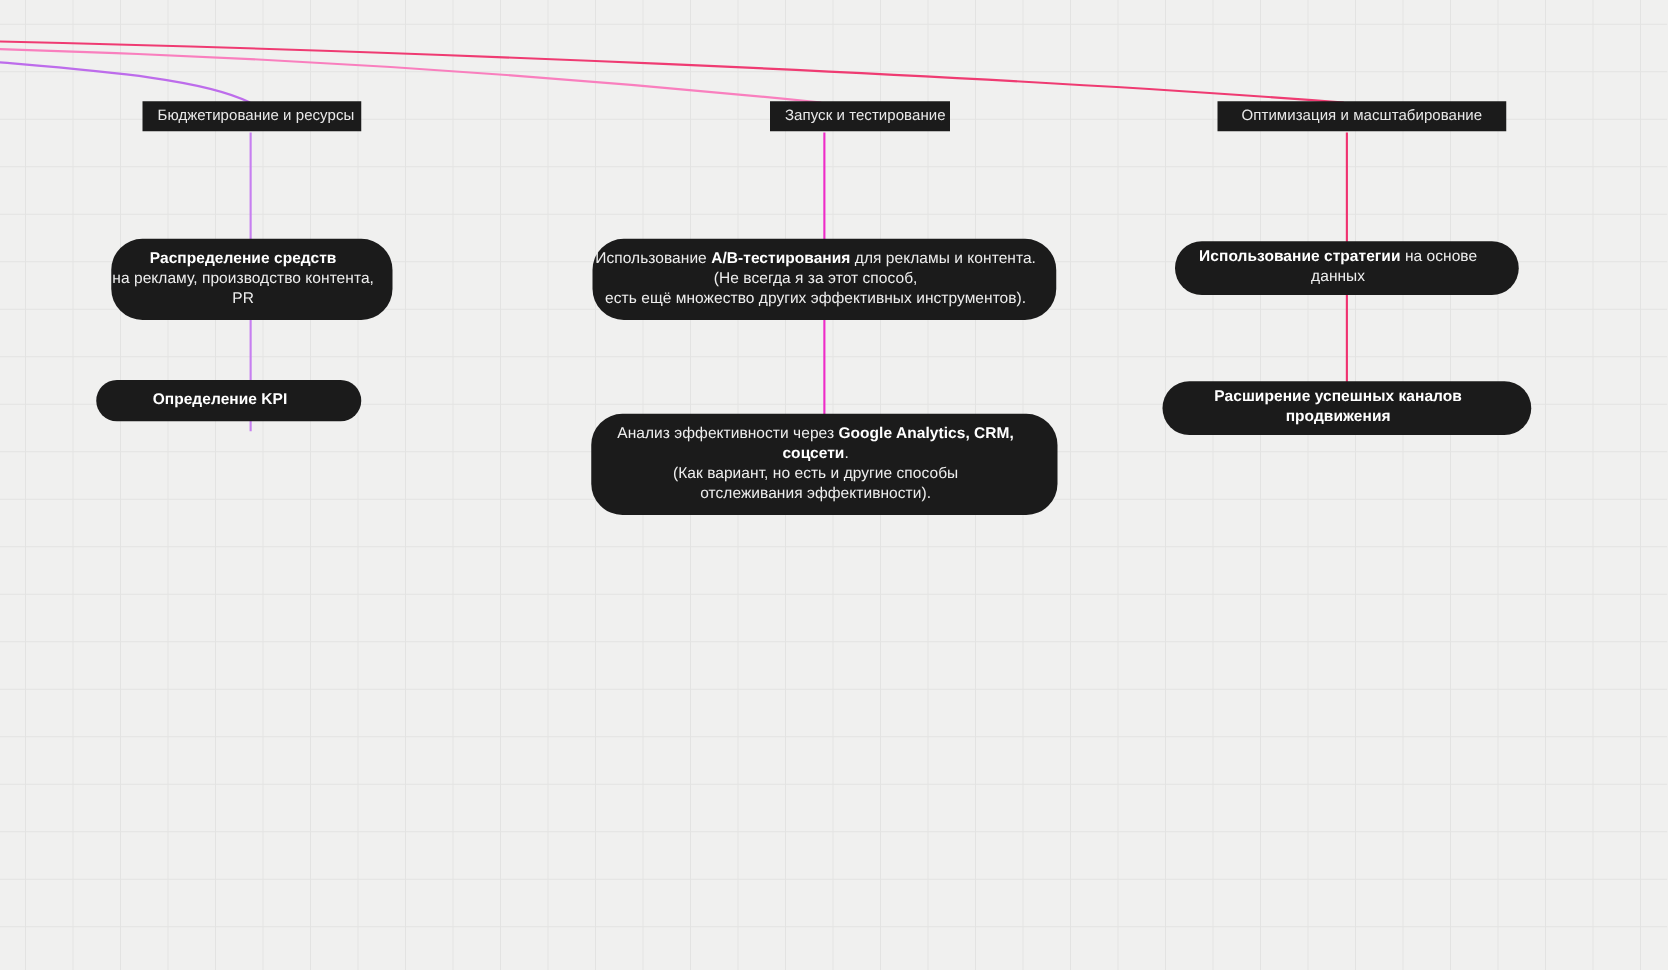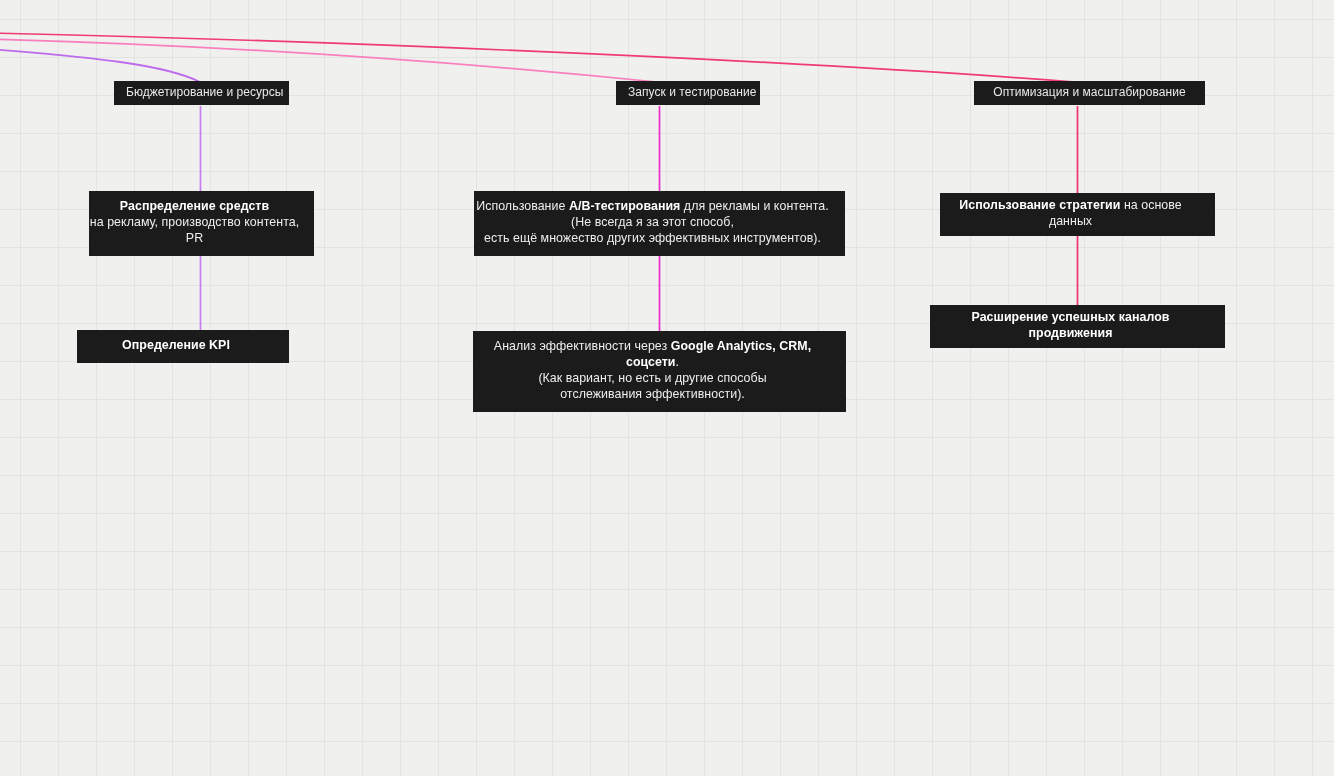--- a/index.html
+++ b/index.html
@@ -40,20 +40,21 @@
   .node.branch {
     padding: 4px 12px 5px 12px;
     font-size: 12px;
     color: #e9e9e9;
     white-space: nowrap;
   }
   .node.leaf {
     padding: 8px 14px 9px 0;
     font-size: 12.4px;
     color: #eeeeee;
+    border-radius: 25px;
   }
   .node .ln {
     display: block;
   }
   .node b {
     font-weight: 700;
     color: #ffffff;
   }
 </style>
 </head>
@@ -82,21 +83,21 @@
   <div class="node branch" style="left:974px; top:81px; width:231px;">
     <span class="ln">Оптимизация и масштабирование</span>
   </div>
 
   <div class="node leaf" style="left:89px; top:191px; width:225px;">
     <span class="ln"><b>Распределение средств</b></span>
     <span class="ln">на рекламу, производство контента,</span>
     <span class="ln">PR</span>
   </div>
 
-  <div class="node leaf" style="left:77px; top:330px; width:212px;">
+  <div class="node leaf" style="left:77px; top:304px; width:212px;">
     <span class="ln"><b>Определение KPI</b></span>
   </div>
 
   <div class="node leaf" style="left:474px; top:191px; width:371px;">
     <span class="ln"><span>Использование </span><b>A/B-тестирования</b><span> для рекламы и контента.</span></span>
     <span class="ln">(Не всегда я за этот способ,</span>
     <span class="ln">есть ещё множество других эффективных инструментов).</span>
   </div>
 
   <div class="node leaf" style="left:473px; top:331px; width:373px;">

